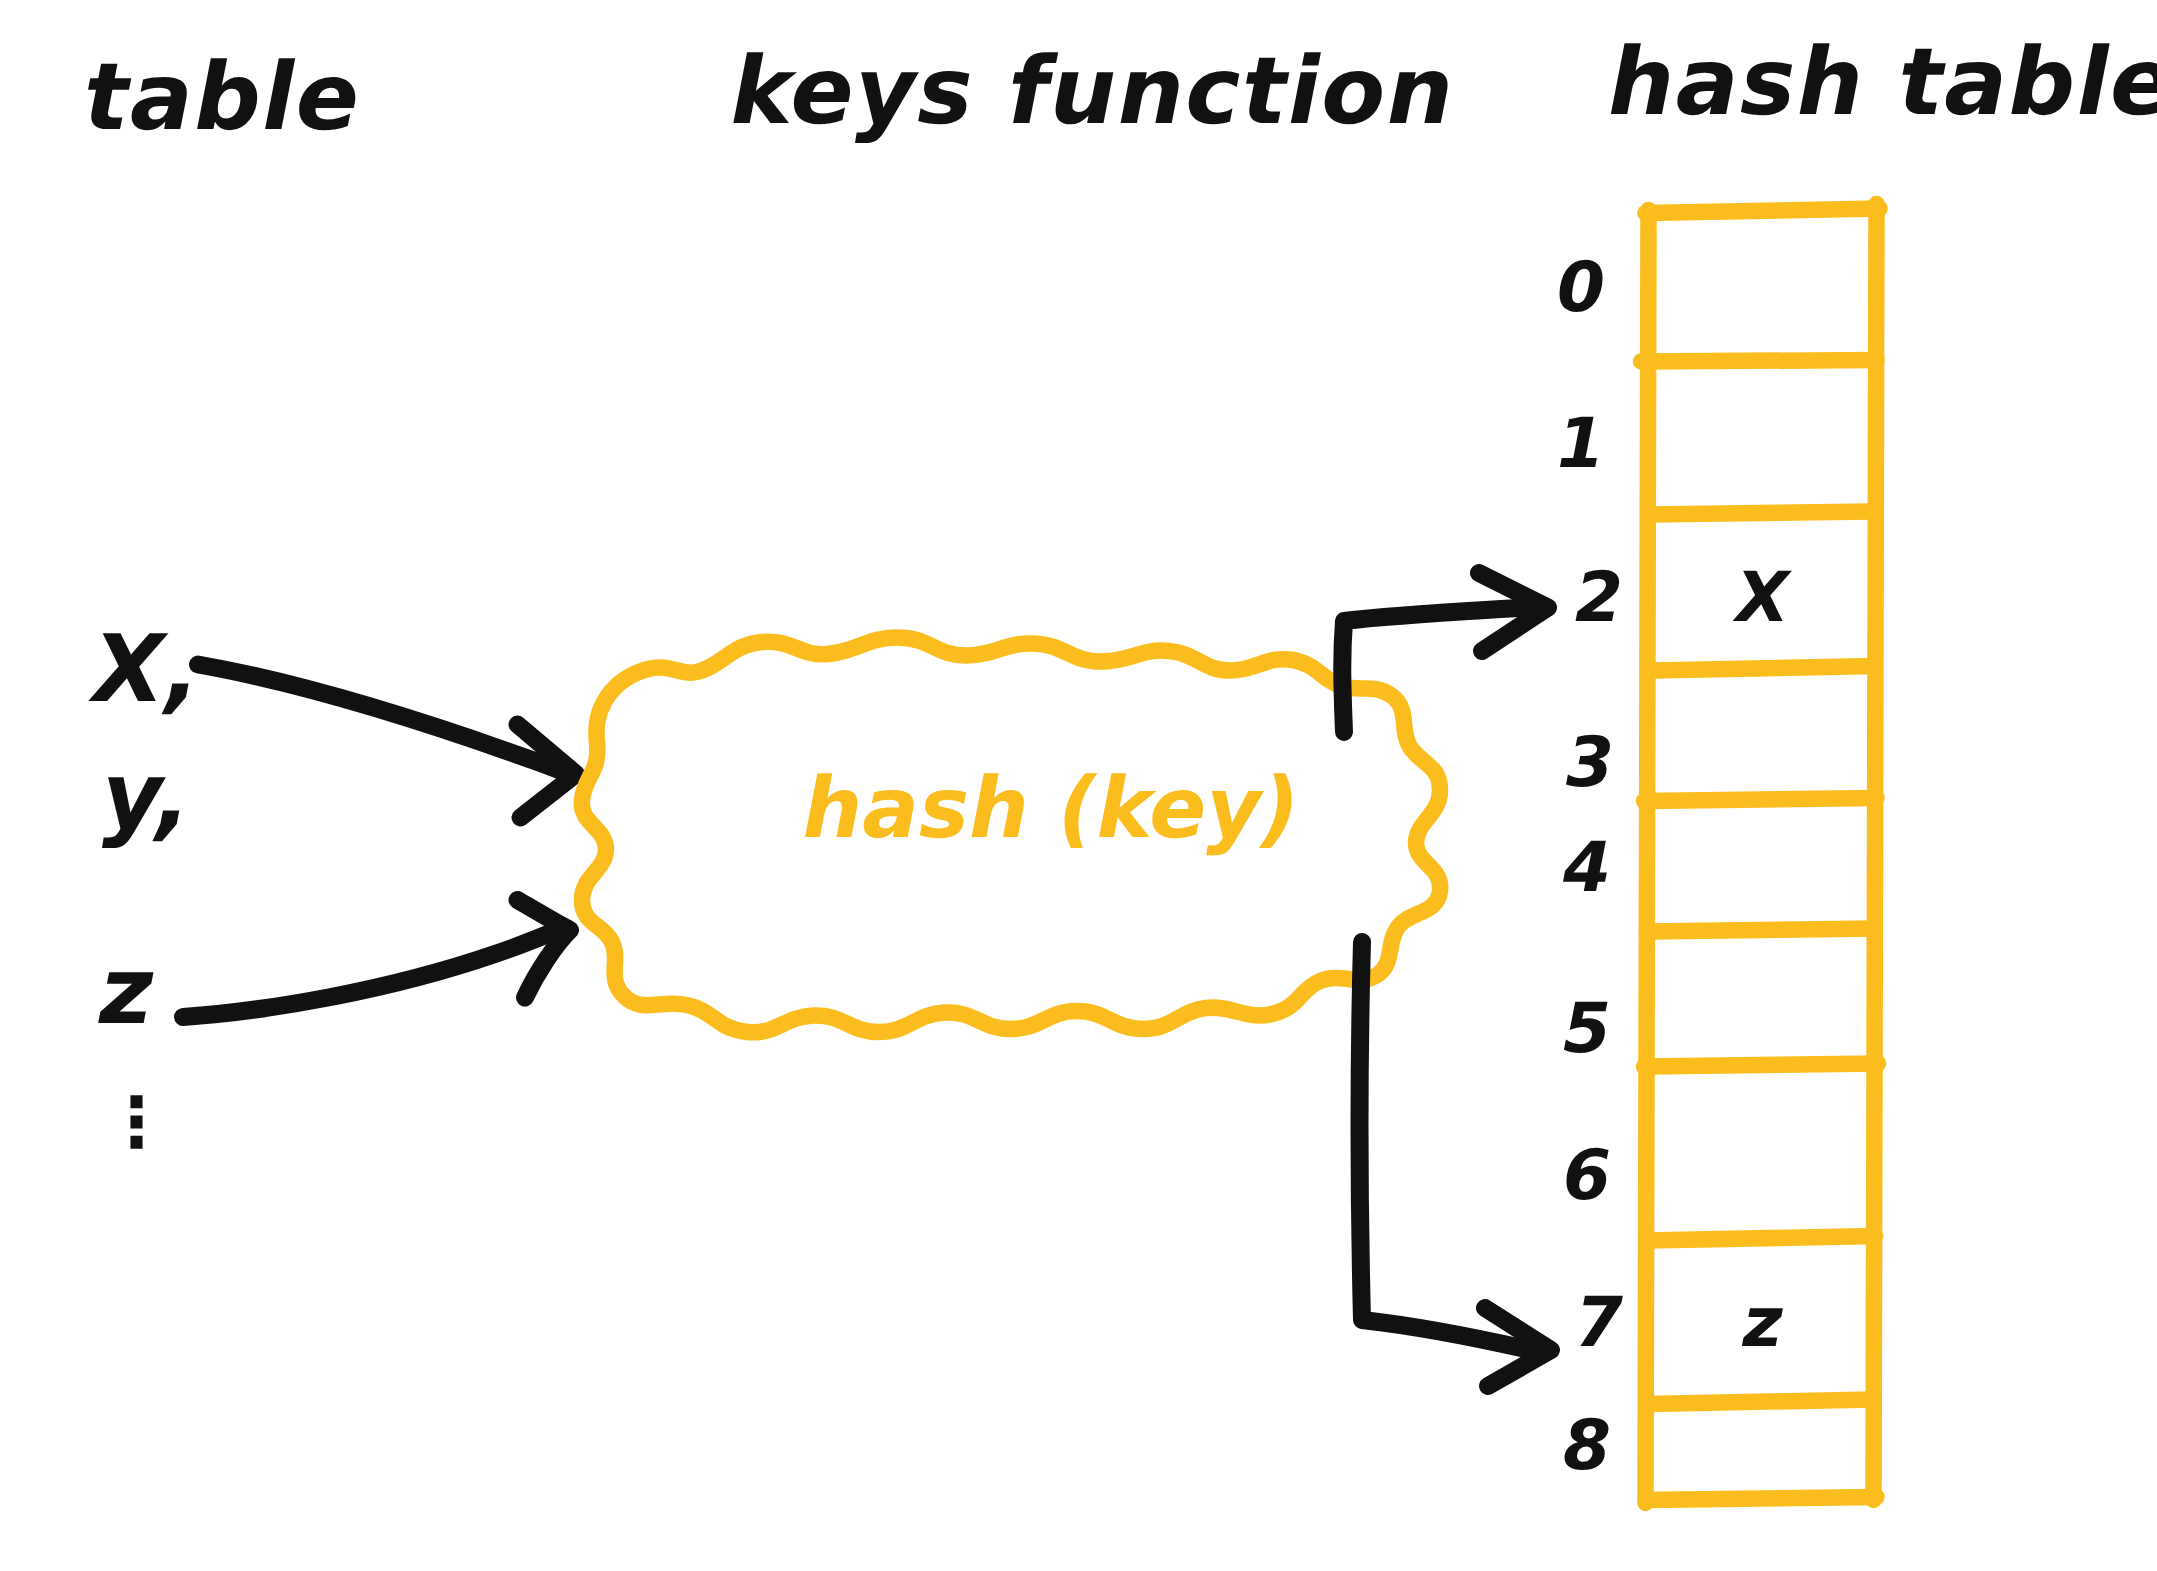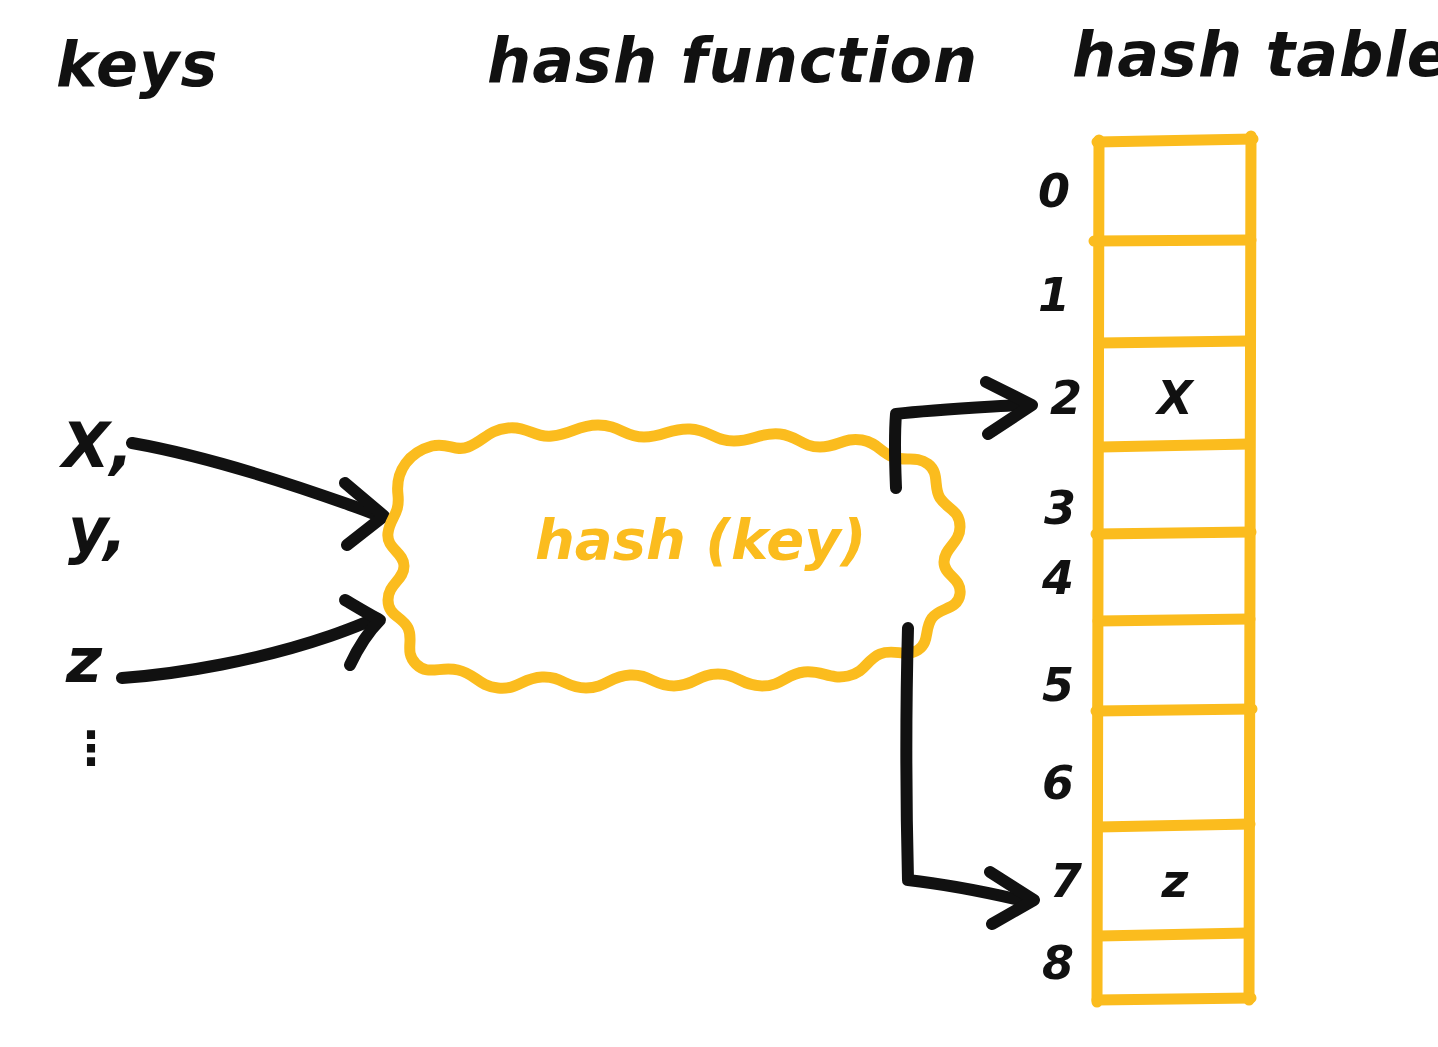--- a/index.html
+++ b/index.html
@@ -144,23 +144,23 @@
       <line x1="1101" y1="447" x2="1249" y2="444"></line>
       <line x1="1096" y1="534" x2="1251" y2="532"></line>
       <line x1="1098" y1="621" x2="1250" y2="619"></line>
       <line x1="1096" y1="711" x2="1252" y2="709"></line>
       <line x1="1098" y1="827" x2="1250" y2="824"></line>
       <line x1="1099" y1="936" x2="1248" y2="933"></line>
       <line x1="1097" y1="1000" x2="1251" y2="998"></line>
     </g>
   </svg>
 
-  <div class="hand title" style="left:56px; top:34px;">keys</div>
+  <div class="hand title" style="left:56px; top:34px;">table</div>
 
-  <div class="hand title" style="left:487px; top:30px;">hash function</div>
+  <div class="hand title" style="left:487px; top:30px;">keys function</div>
 
   <div class="hand title" style="left:1072px; top:24px;">hash table</div>
 
   <div class="hand keyitem" style="left:62px; top:415px;">X,</div>
   <div class="hand keyitem" style="left:68px; top:500px;">y,</div>
   <div class="hand keyitem" style="left:66px; top:630px;">z</div>
   <div class="hand dots" style="left:68px; top:736px;">⋮</div>
 
   <div class="hand cloudlabel yellow" style="left:487px; top:512px;">hash (key)</div>
 

